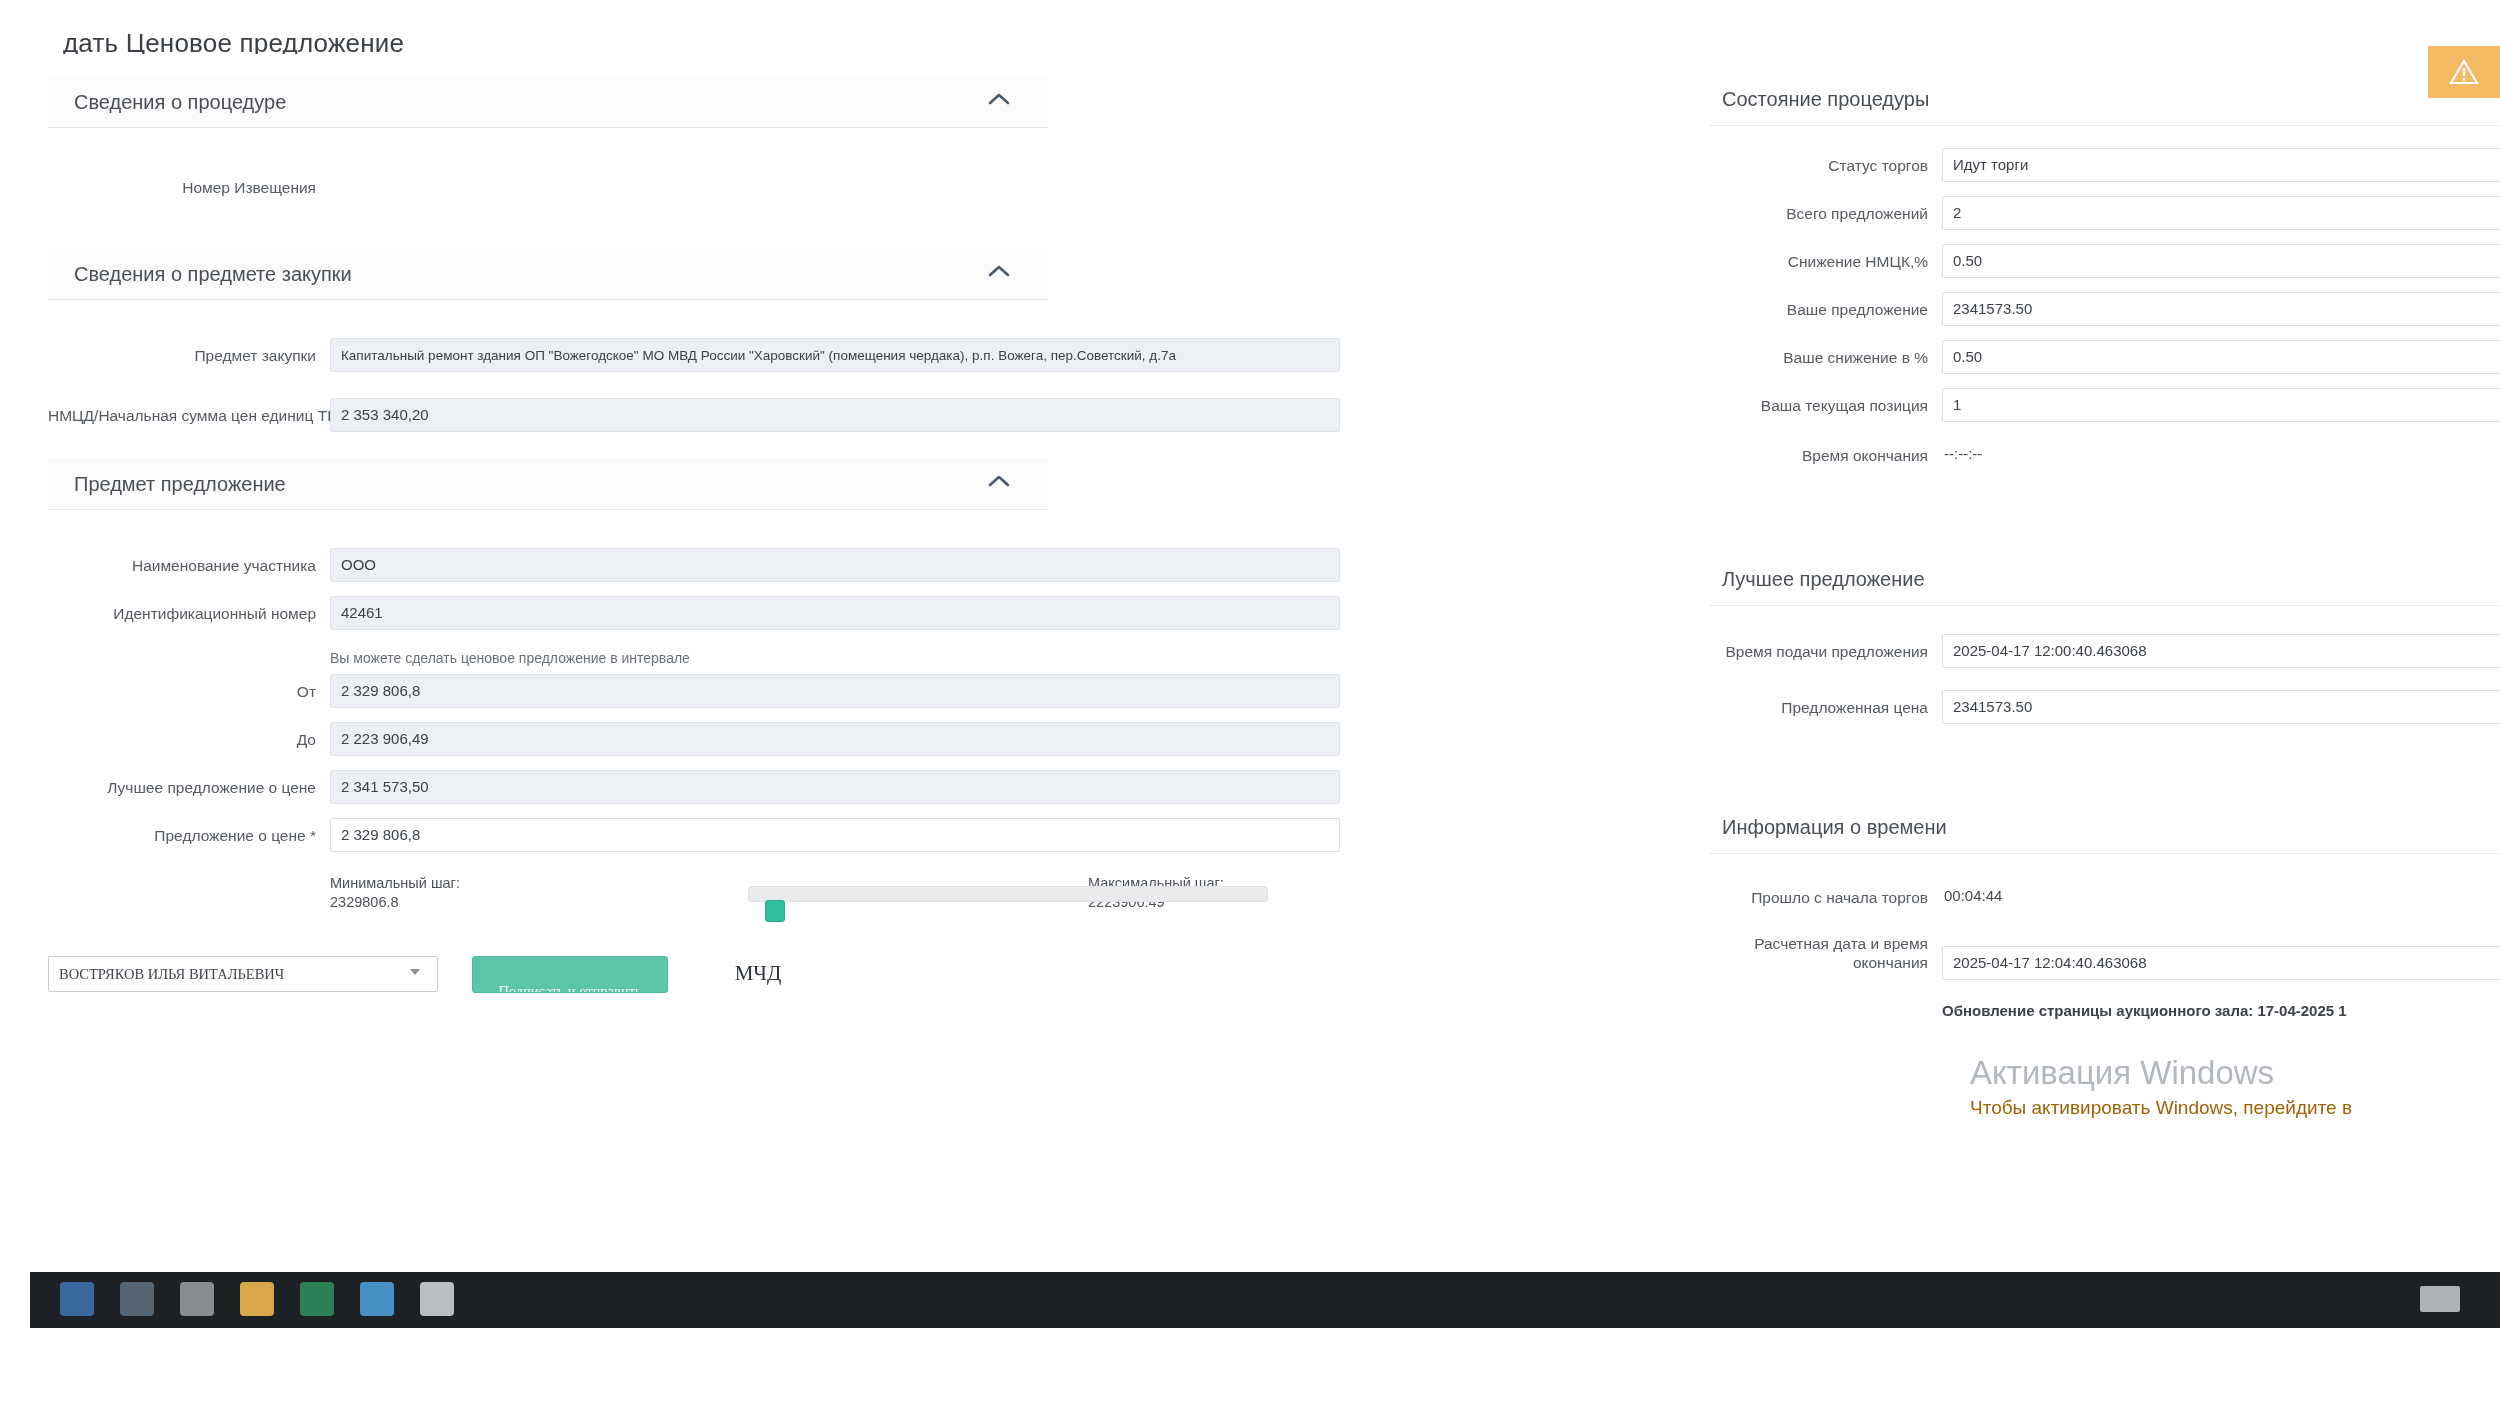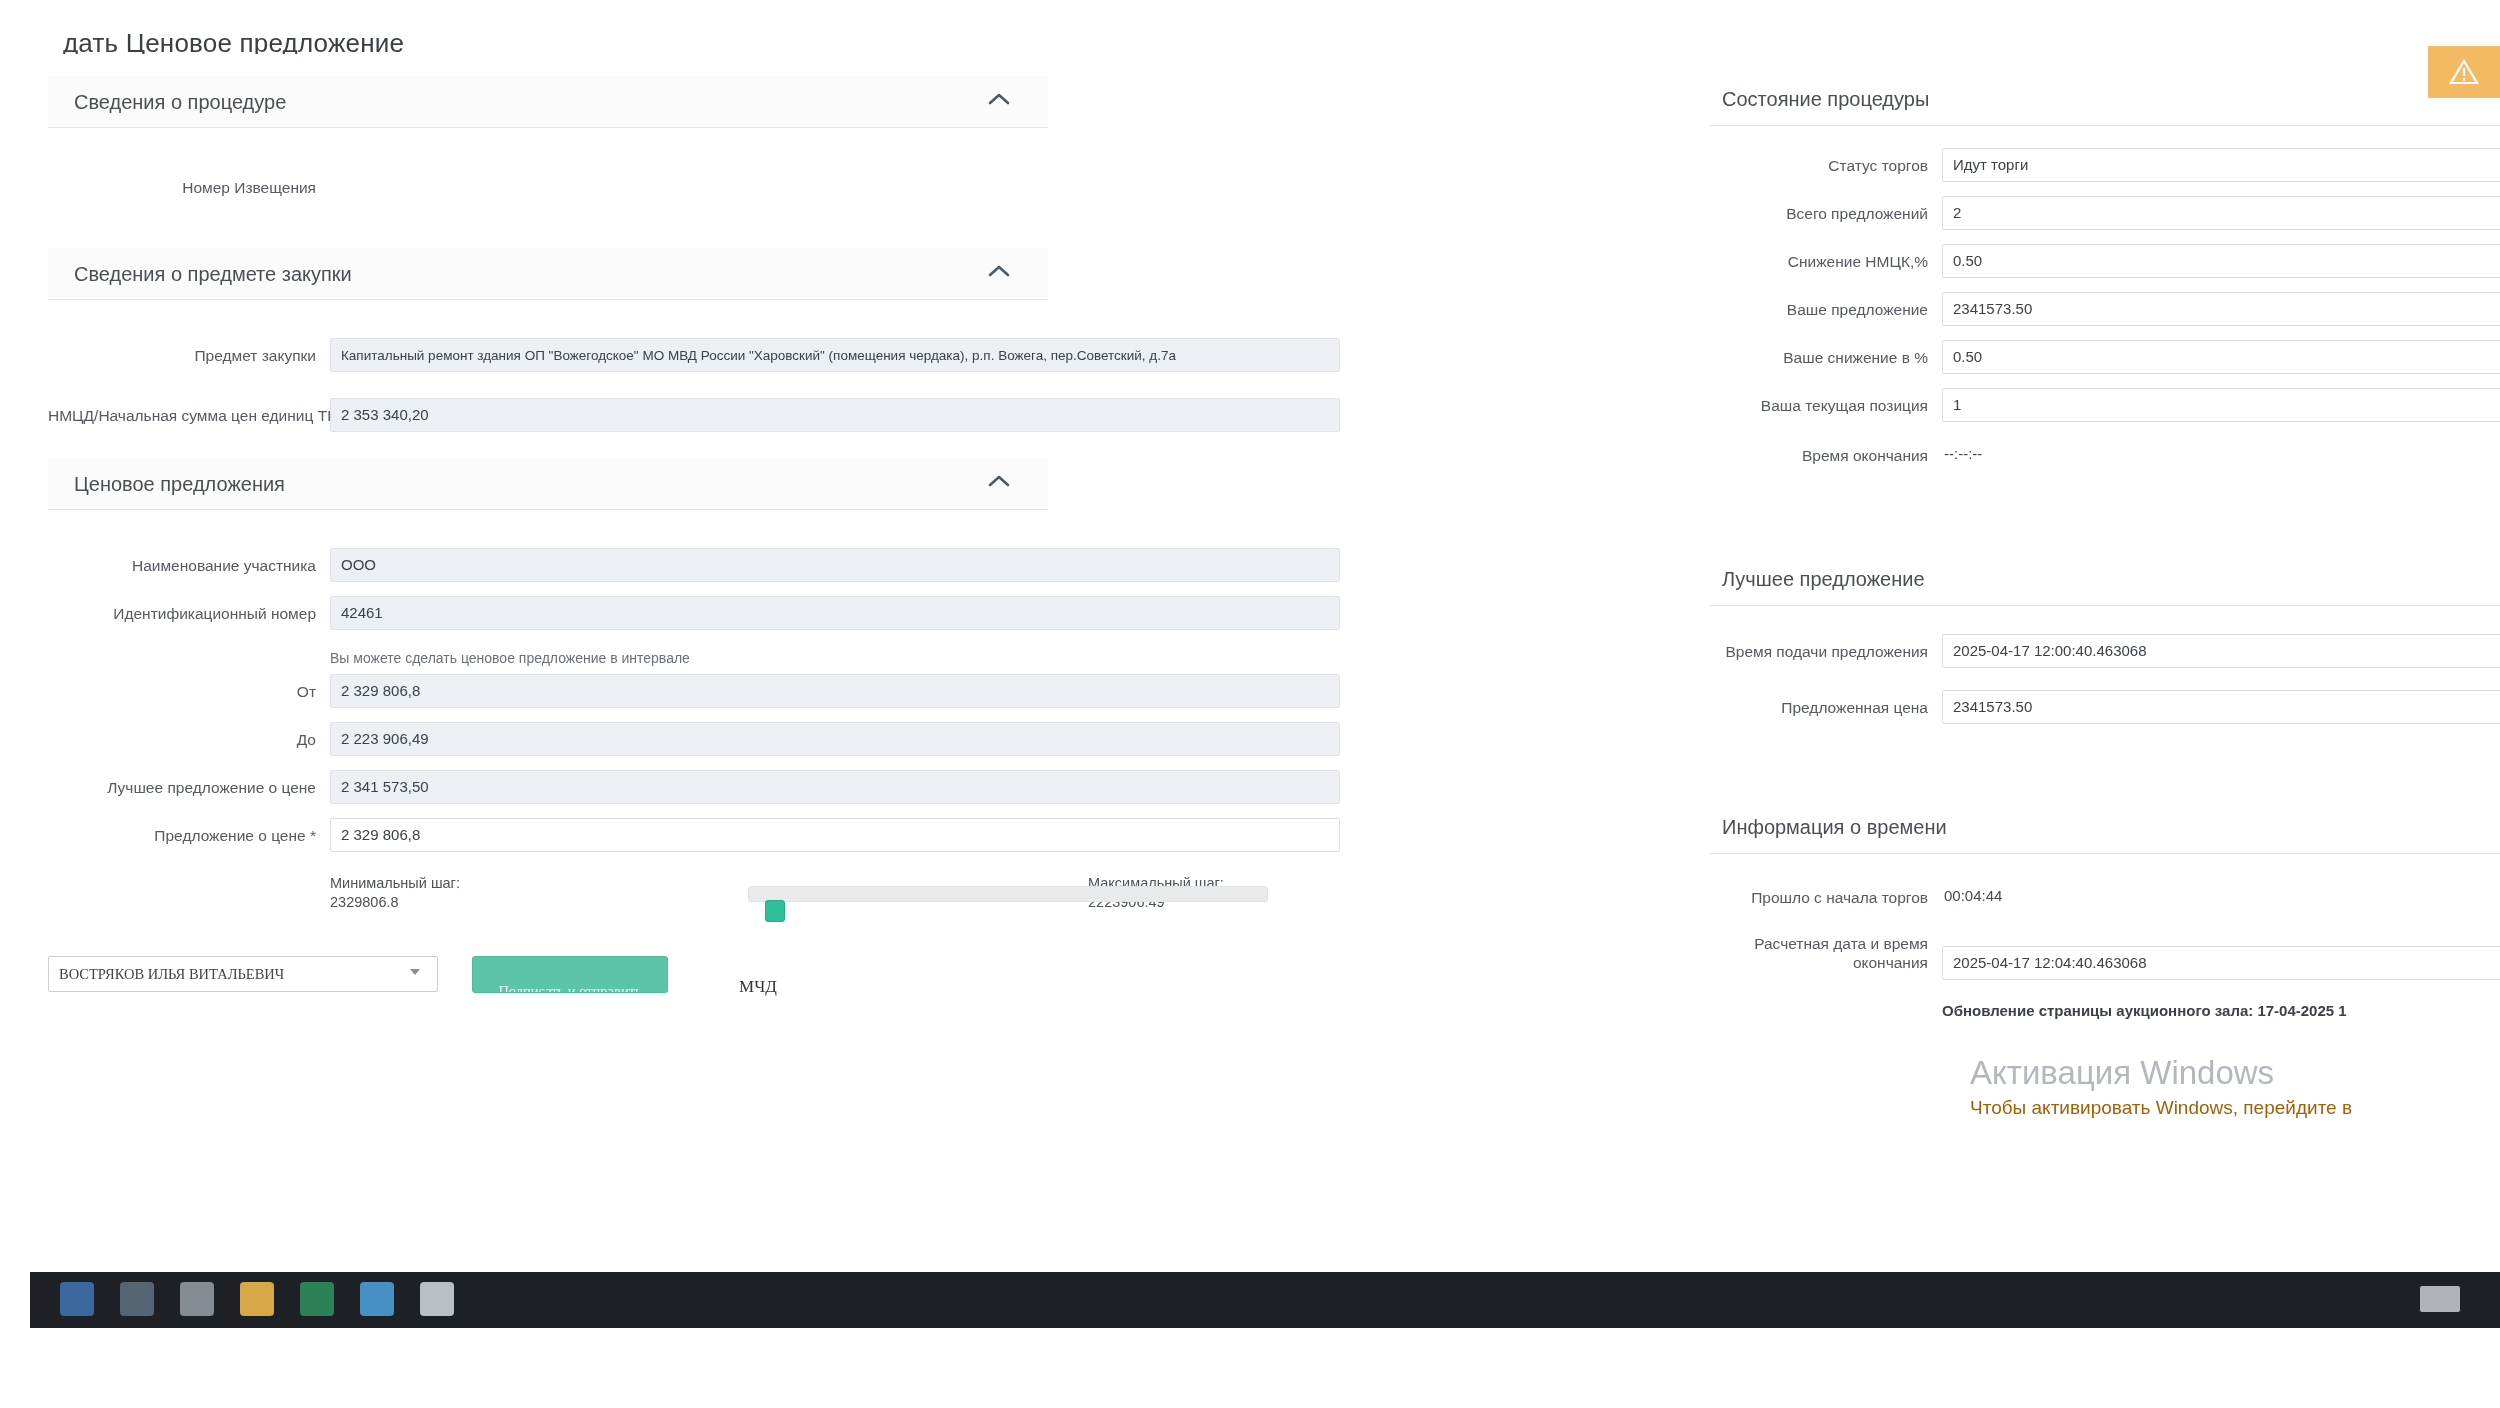--- a/index.html
+++ b/index.html
@@ -160,25 +160,25 @@
     background: #5cc4a7;
     border: 1px solid #4fb99c;
     border-radius: 3px;
     color: #f3fbf8;
     font-size: 14.5px;
     text-align: center;
     padding-top: 26px;
     white-space: nowrap; overflow: hidden;
   }
   .btn-plain {
-    position: absolute; left: 668px; top: 20px;
+    position: absolute; left: 668px; top: 4px;
     width: 84px; height: 37px;
     background: transparent;
     color: #2f343a;
-    font-size: 17px;
+    font-size: 21px;
     text-align: center;
     padding-top: 9px;
   }
 
   
   .warn-badge {
     position: absolute;
     right: 0px; top: 18px;
     width: 72px; height: 52px;
     background: #f3b963;
@@ -266,21 +266,21 @@
         <div class="row-lbl lrow-lbl">Предмет закупки</div>
         <div class="fld lfield" style="width:1010px;font-size:13.5px;padding-top:9px;">Капитальный ремонт здания ОП "Вожегодское" МО МВД России "Харовский" (помещения чердака), р.п. Вожега, пер.Советский, д.7а</div>
       </div>
       <div class="row" style="margin-top:16px;">
         <div class="row-lbl lrow-lbl">НМЦД/Начальная сумма цен единиц ТРУ</div>
         <div class="fld lfield" style="width:1010px;">2 353 340,20</div>
       </div>
     </div>
 
     <div class="section">
-      <div class="section-title">Ценовое предложения</div>
+      <div class="section-title">Предмет предложение</div>
       <span class="chevron">
         <svg width="22" height="14" viewBox="0 0 22 14">
               <path d="M2 11 L11 3 L20 11" fill="none" stroke="#4a5a6a" stroke-width="2.6" stroke-linecap="round" stroke-linejoin="round"></path>
             </svg>
       </span>
     </div>
 
     <div style="position:relative;height:320px;padding-top:38px;">
 
       <div class="row">

